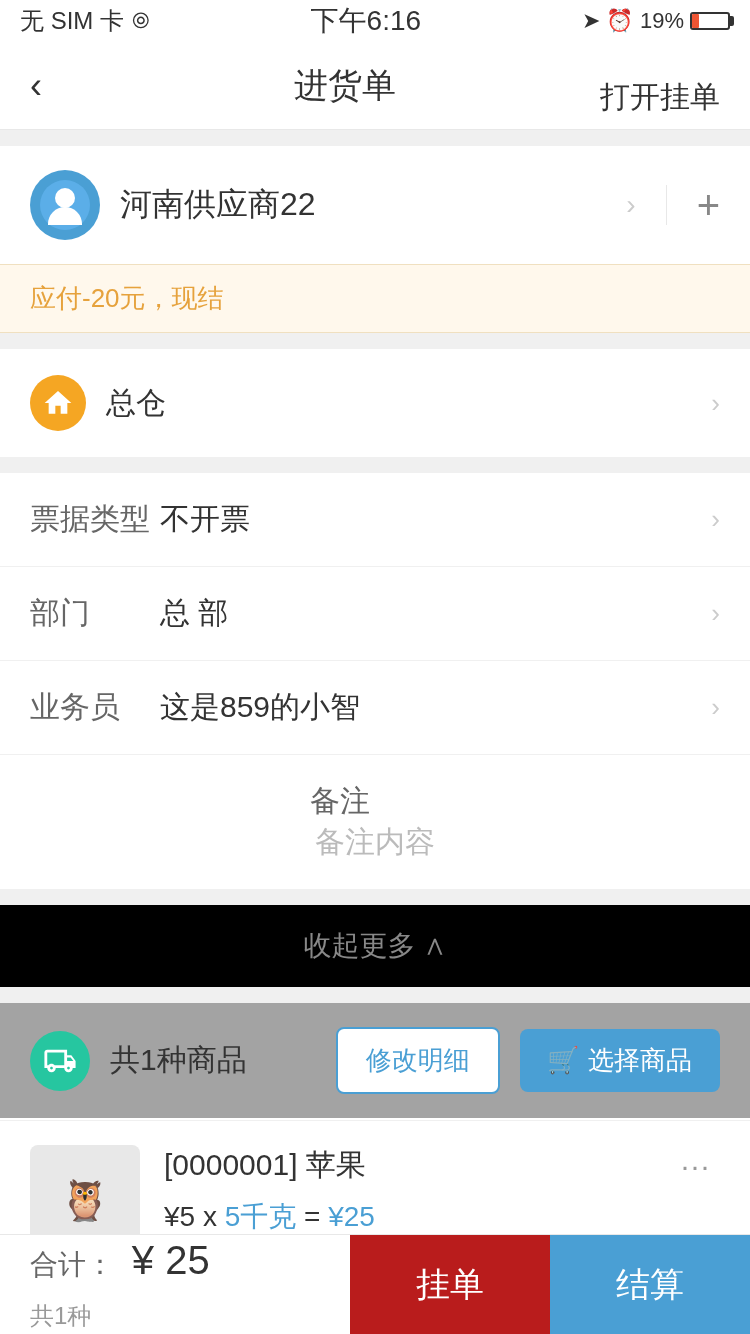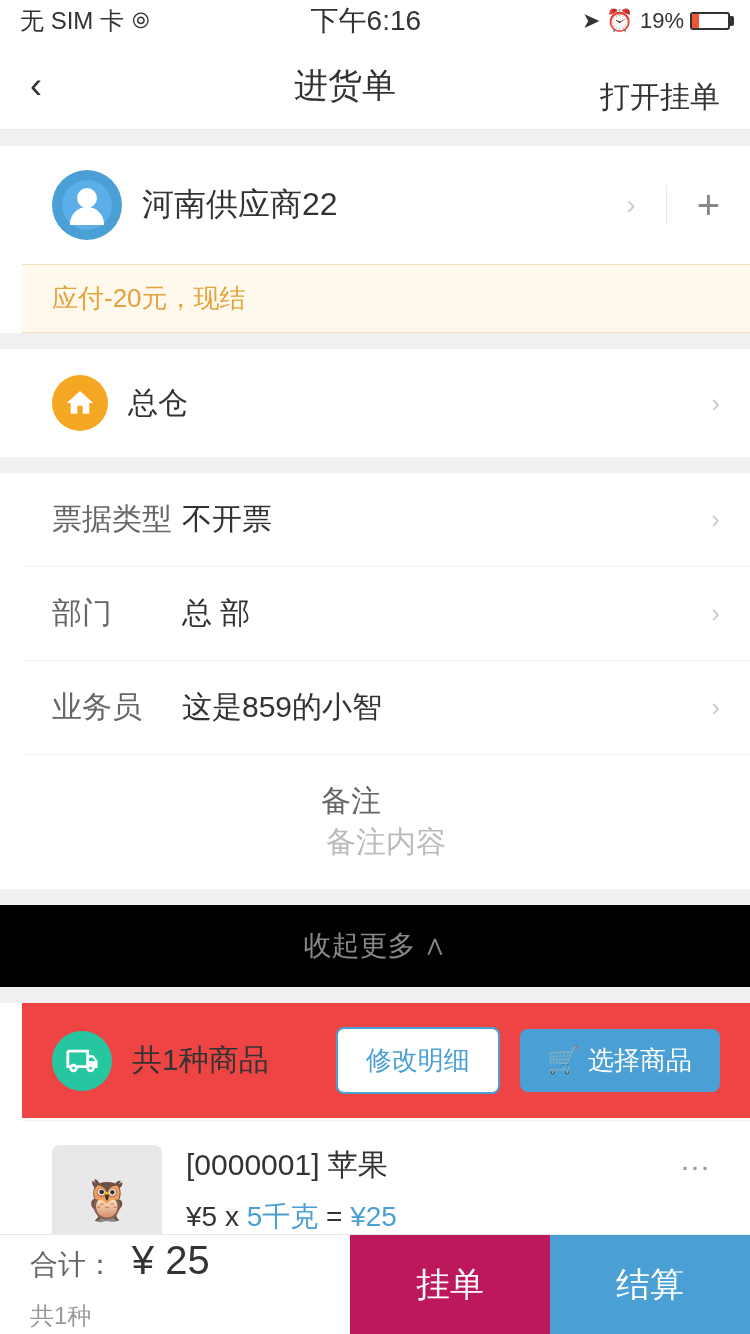--- a/index.html
+++ b/index.html
@@ -58,21 +58,20 @@
       font-size: 30px;
       color: #333;
       cursor: pointer;
       margin-top: 24px;
     }
 
     
     .section {
       background: #fff;
       margin-top: 16px;
-      padding-left: 22px;
     }
 
     
     .supplier-row {
       display: flex;
       align-items: center;
       padding: 24px 30px;
       border-bottom: none;
     }
     .supplier-left {
@@ -205,21 +204,21 @@
       text-align: center;
       padding: 22px 0;
       font-size: 28px;
       color: #888;
       cursor: pointer;
       margin-top: 16px;
     }
 
     
     .products-header {
-      background: #ef4444;
+      background: #a3a3a3;
       display: flex;
       align-items: center;
       padding: 24px 30px;
       margin-top: 0;
       gap: 20px;
     }
     .product-icon {
       width: 60px;
       height: 60px;
       border-radius: 50%;
@@ -319,21 +318,21 @@
       margin-left: 10px;
     }
     .total-sub {
       font-size: 24px;
       color: #999;
       margin-top: 16px;
     }
     .btn-hold {
       width: 200px;
       height: 100px;
-      background: #be185d;
+      background: #b91c1c;
       color: #fff;
       font-size: 34px;
       display: flex;
       align-items: center;
       justify-content: center;
       cursor: pointer;
     }
     .btn-checkout {
       width: 200px;
       height: 100px;

